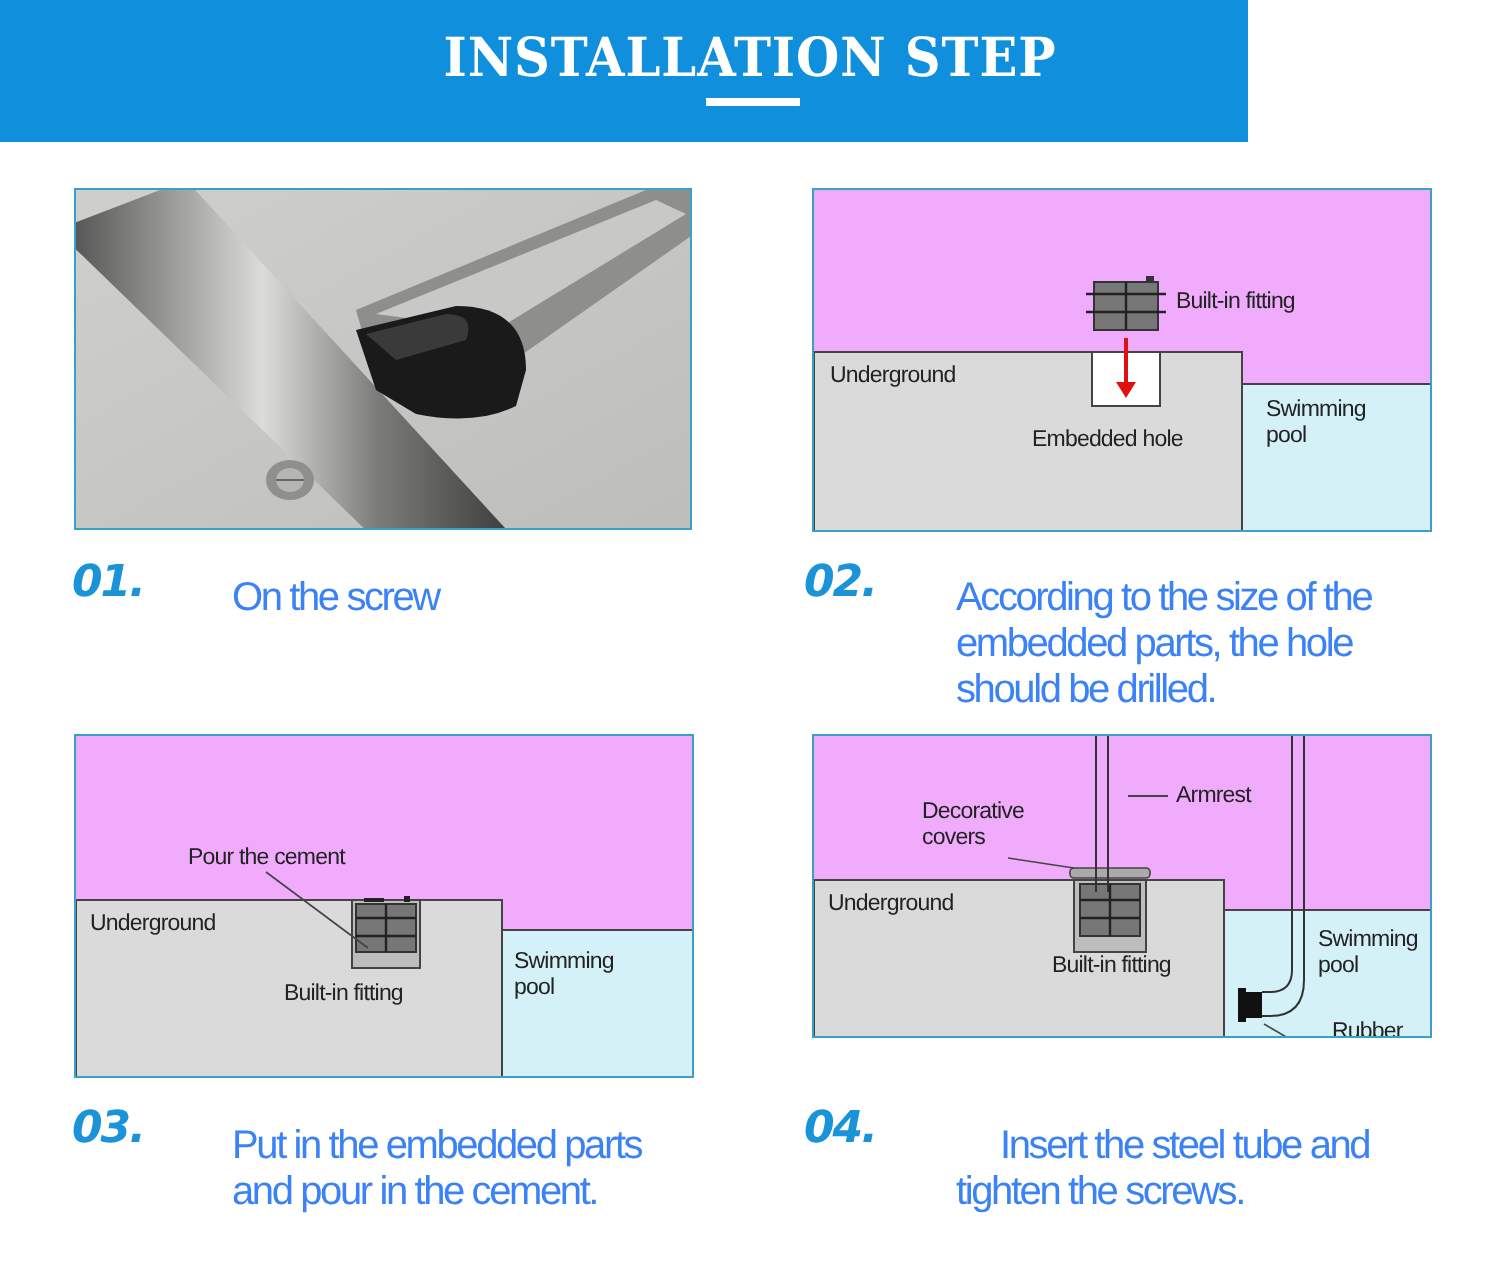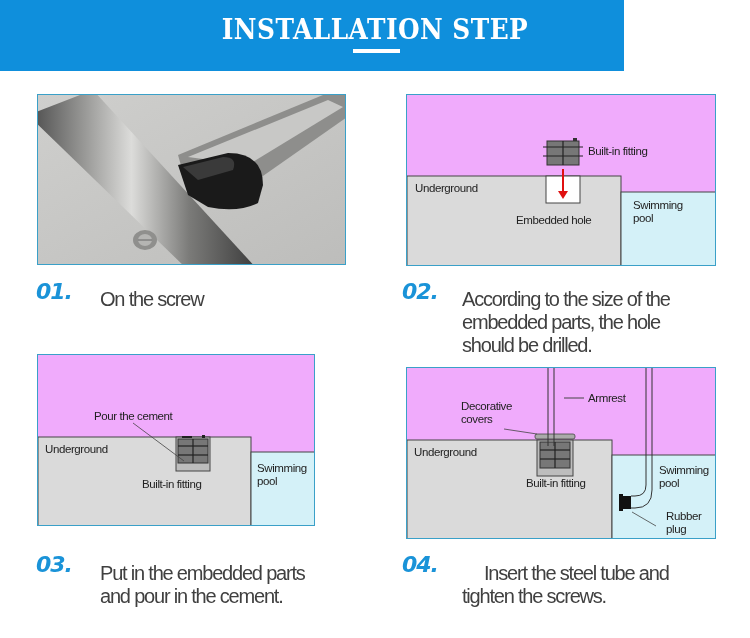--- a/index.html
+++ b/index.html
@@ -3,25 +3,25 @@
 <meta charset="utf-8">
 <style>
   * { box-sizing: border-box; margin: 0; padding: 0; }
   body { width: 750px; height: 638px; background: #ffffff; position: relative; overflow: hidden; font-family: "Liberation Sans", sans-serif; }
   .banner { position: absolute; left: 0; top: 0; width: 624px; height: 71px; background: #0f8fdc; }
   .banner-title { position: absolute; left: 0; width: 750px; top: 14px; text-align: center; color: #fff; font-family: "DejaVu Serif", serif; font-weight: bold; font-size: 27px; letter-spacing: 0.5px; transform: scaleX(0.92); }
   .banner-underline { position: absolute; left: 353px; top: 49px; width: 47px; height: 4px; background: #fff; }
   .panel { position: absolute; border: 1px solid #3aa0c8; overflow: hidden; background: #f0abfc; }
   .p1 { left: 37px; top: 94px; width: 309px; height: 171px; background: #c9c9c7; }
   .p2 { left: 406px; top: 94px; width: 310px; height: 172px; }
-  .p3 { left: 37px; top: 354px; width: 278px; height: 172px; }
-  .p4 { left: 406px; top: 367px; width: 310px; height: 172px; }
+  .p3 { left: 37px; top: 367px; width: 310px; height: 172px; }
+  .p4 { left: 406px; top: 367px; width: 310px; height: 152px; }
   .lbl { position: absolute; font-size: 11.5px; color: #222; letter-spacing: -0.4px; line-height: 13px; white-space: nowrap; }
   .step-num { position: absolute; font-family: "DejaVu Sans", sans-serif; font-style: italic; font-weight: bold; font-size: 22px; color: #1a93d8; letter-spacing: -1px; }
-  .step-text { position: absolute; font-size: 20px; color: #404040; letter-spacing: -1.2px; line-height: 23px; white-space: nowrap; }
+  .step-text { position: absolute; font-size: 20px; color: #3b82f6; letter-spacing: -1.2px; line-height: 23px; white-space: nowrap; margin-left: 16px; }
   svg { position: absolute; left: 0; top: 0; }
 </style>
 </head>
 <body>
 
 <div class="banner">
   <div class="banner-title">INSTALLATION STEP</div>
   <div class="banner-underline"></div>
 </div>
 

